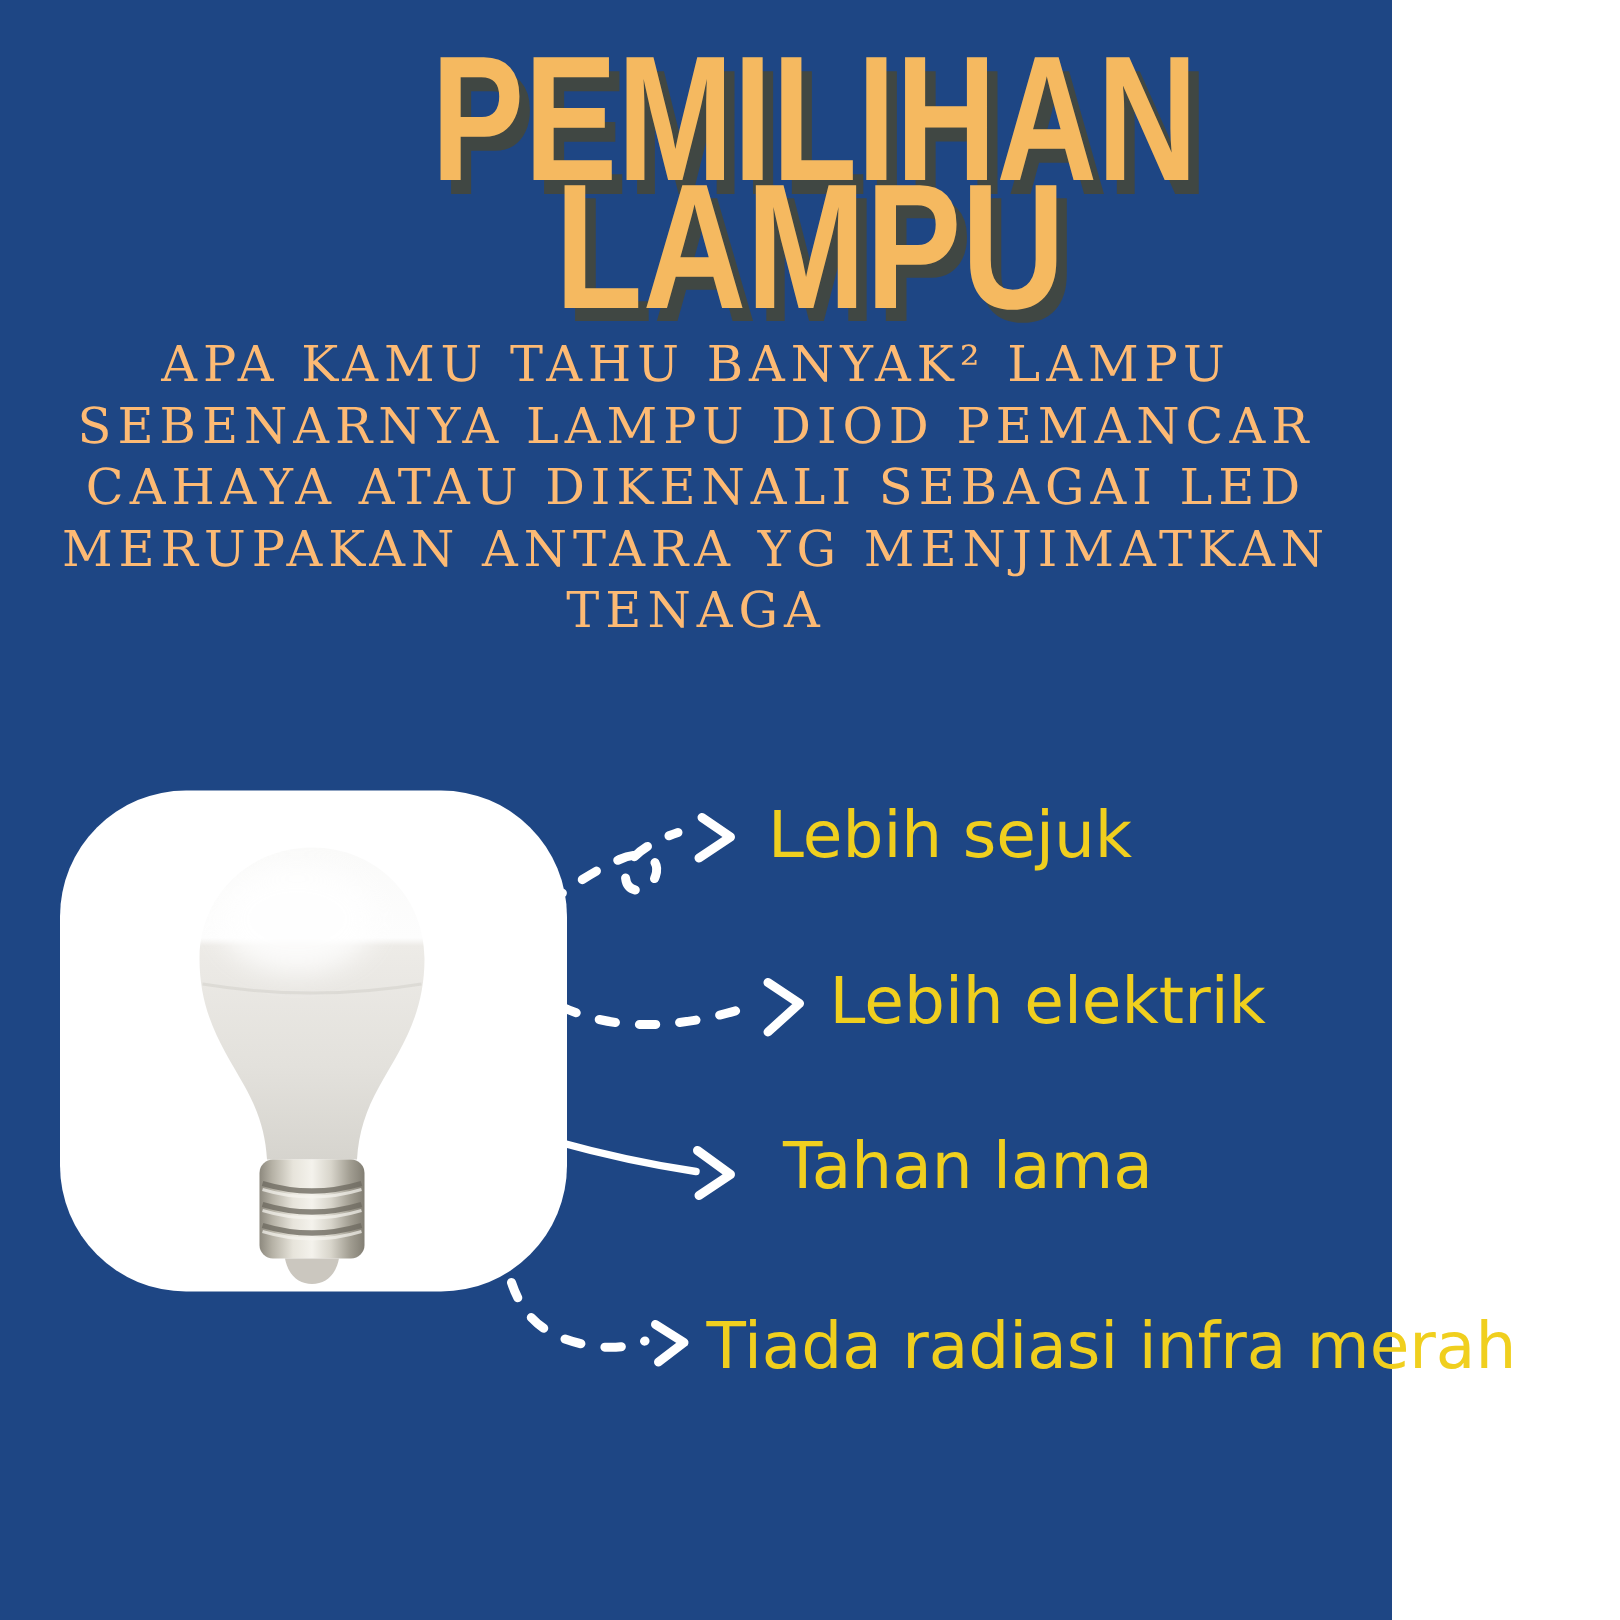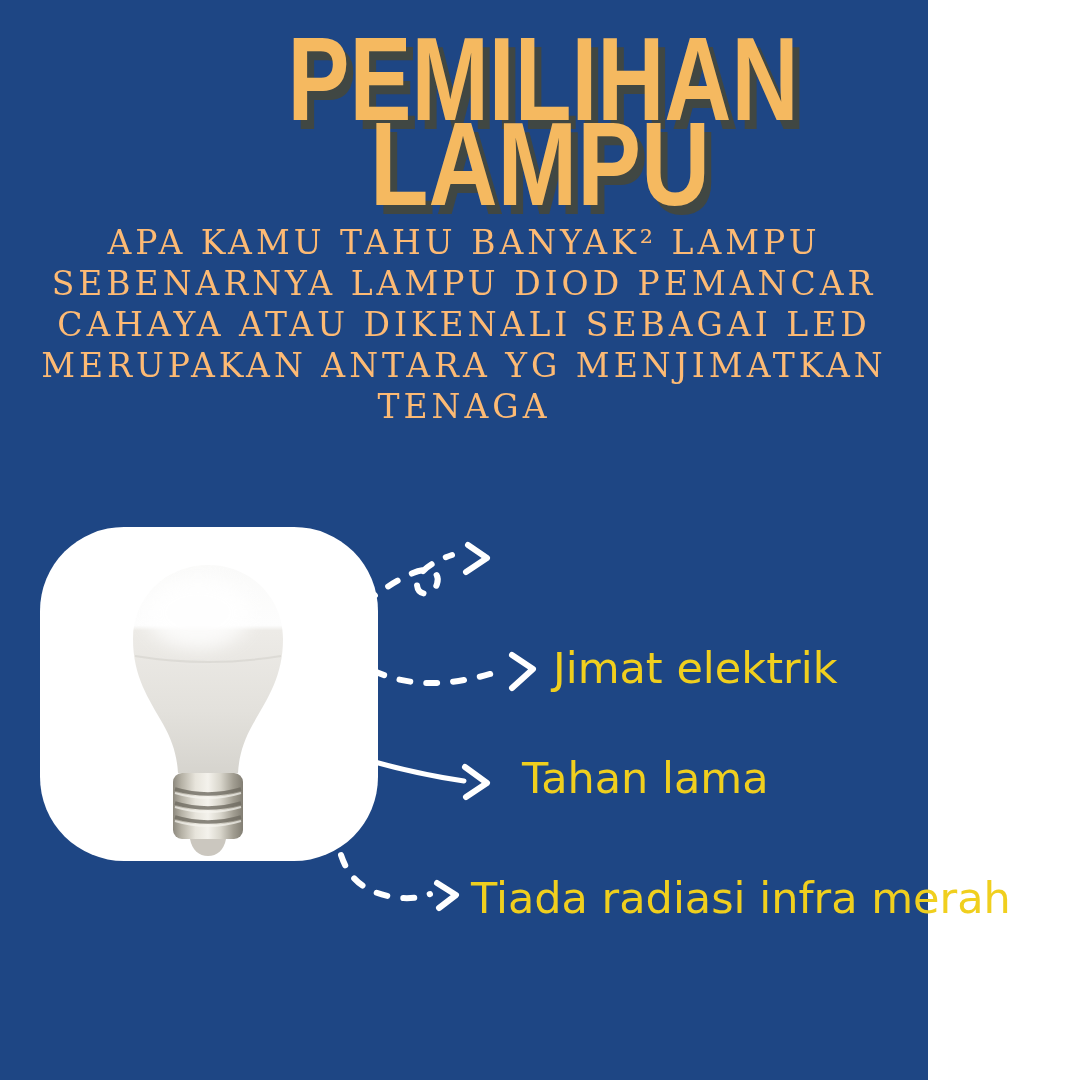--- a/index.html
+++ b/index.html
@@ -135,17 +135,18 @@
       <path class="arrow solid" d="M 371 761 C 407 771 437 777 464 781"></path>
       <path class="arrow head" d="M 465 767 L 487 783 L 466 797"></path>
     </g>
 
     <g>
       <path class="arrow dashed" d="M 341 855 C 348 876 361 890 388 896 C 406 900 420 898 430 894"></path>
       <path class="arrow head" d="M 437 883 L 456 895 L 439 908"></path>
     </g>
   </svg>
 
-  <div class="benefit b1">Jimat elektrik</div>
+  <div class="benefit b0">Lebih sejuk</div>
+  <div class="benefit b1">Lebih elektrik</div>
   <div class="benefit b3">Tiada radiasi infra merah</div>
   <div class="benefit b2">Tahan lama</div>
 
 </div>
 
 </body></html>

